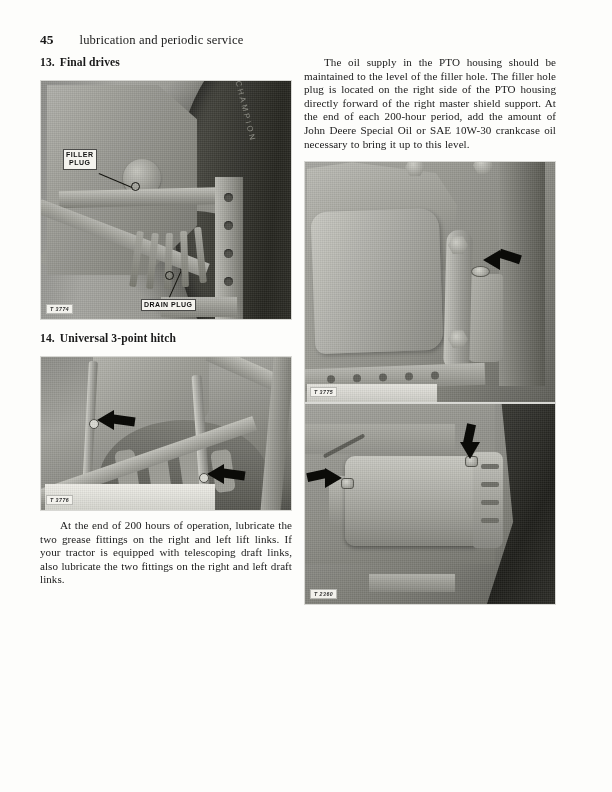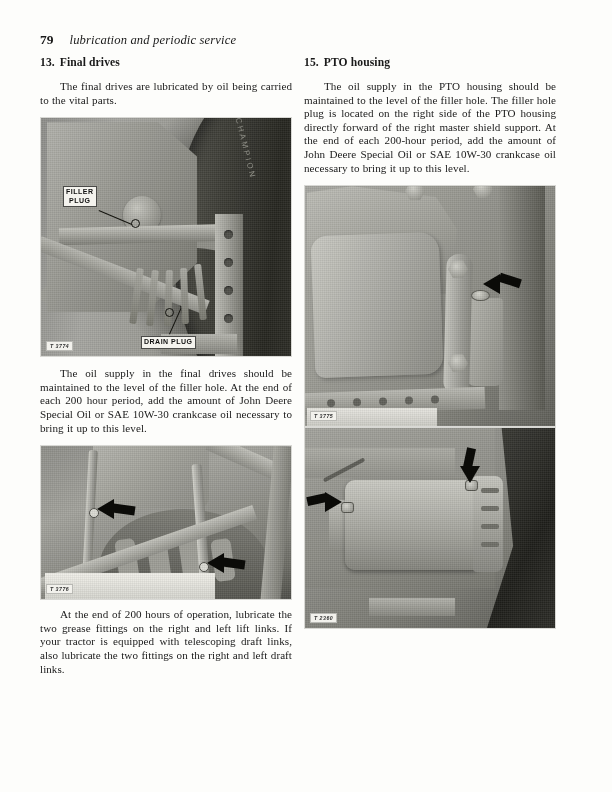--- a/index.html
+++ b/index.html
@@ -32,23 +32,22 @@
     width: 300px;
     white-space: nowrap;
   }
   .folio {
     font-family: "Liberation Serif", serif;
     font-weight: bold;
     font-size: 13.5px;
     letter-spacing: 0px;
   }
   .head-title {
-    font-style: italic;
     font-size: 12.6px;
-    margin-left: 16px;
+    margin-left: 26px;
     letter-spacing: .15px;
   }
 
   
   .col {
     position: absolute;
     top: 56px;
     width: 252px;
   }
   .col-left  { left: 40px;  }
@@ -491,30 +490,29 @@
       repeating-linear-gradient(90deg, rgba(255,255,255,.03) 0 1px, rgba(0,0,0,.03) 1px 2px);
     z-index: 30;
   }
 </style>
 </head>
 <body>
 
 <div class="page">
 
   <div class="running-head">
-    <span class="folio">79</span><span class="head-title">lubrication and periodic service</span>
+    <span class="folio">45</span><span class="head-title">lubrication and periodic service</span>
   </div>
 
   <div class="col col-left">
 
     <h2 class="sec">
       <span class="num">13.</span><span>Final drives</span>
     </h2>
 
-    <p class="body">The final drives are lubricated by oil being carried to the vital parts.</p>
 
     <figure class="fig">
       <div class="photo p1" style="width:252px;height:240px;">
         <div class="bg"></div>
         <div class="tire"></div>
         <div class="tire-txt">CHAMPION</div>
         <div class="rim"></div>
         <div class="housing"></div>
         <div class="boss"></div>
         <div class="bar-horiz"></div>
@@ -546,22 +544,24 @@
           <span>DRAIN PLUG</span>
         </div>
         <div class="leader" style="left:128px; top:216px; width:28px; height:1px; transform:rotate(-66deg);"></div>
         <div class="target-ring" style="left:124px; top:190px; width:7px; height:7px;"></div>
 
         <div class="grain"></div>
         <div class="fig-id">T 3774</div>
       </div>
     </figure>
 
-    <p class="body" style="margin-top:10px;">The oil supply in the final drives should be maintained to the level of the filler hole. At the end of each 200 hour period, add the amount of John Deere Special Oil or SAE 10W-30 crankcase oil necessary to bring it up to this level.</p>
-
+
+    <h2 class="sec" style="margin-top:12px;">
+      <span class="num">14.</span><span>Universal 3-point hitch</span>
+    </h2>
 
     <figure class="fig">
       <div class="photo p3" style="width:252px;height:155px;">
         <div class="bg"></div>
         <div class="tire"></div>
         <div class="lug" style="left:76px;"></div>
         <div class="lug" style="left:108px;"></div>
         <div class="lug" style="left:140px;"></div>
         <div class="lug" style="left:172px;"></div>
         <div class="housing"></div>
@@ -587,23 +587,20 @@
         <div class="grain"></div>
         <div class="fig-id">T 3776</div>
       </div>
     </figure>
 
     <p class="body" style="margin-top:8px;">At the end of 200 hours of operation, lubricate the two grease fittings on the right and left lift links. If your tractor is equipped with telescoping draft links, also lubricate the two fittings on the right and left draft links.</p>
   </div>
 
   <div class="col col-right">
 
-    <h2 class="sec">
-      <span class="num">15.</span><span>PTO housing</span>
-    </h2>
 
     <p class="body">The oil supply in the PTO housing should be maintained to the level of the filler hole. The filler hole plug is located on the right side of the PTO housing directly forward of the right master shield support. At the end of each 200-hour period, add the amount of John Deere Special Oil or SAE 10W-30 crankcase oil necessary to bring it up to this level.</p>
 
     <figure class="fig" style="margin-top:6px;">
       <div class="photo p2" style="width:252px;height:242px;">
         <div class="bg"></div>
         <div class="casting"></div>
         <div class="wall"></div>
         <div class="shield"></div>
         <div class="pad"></div>

